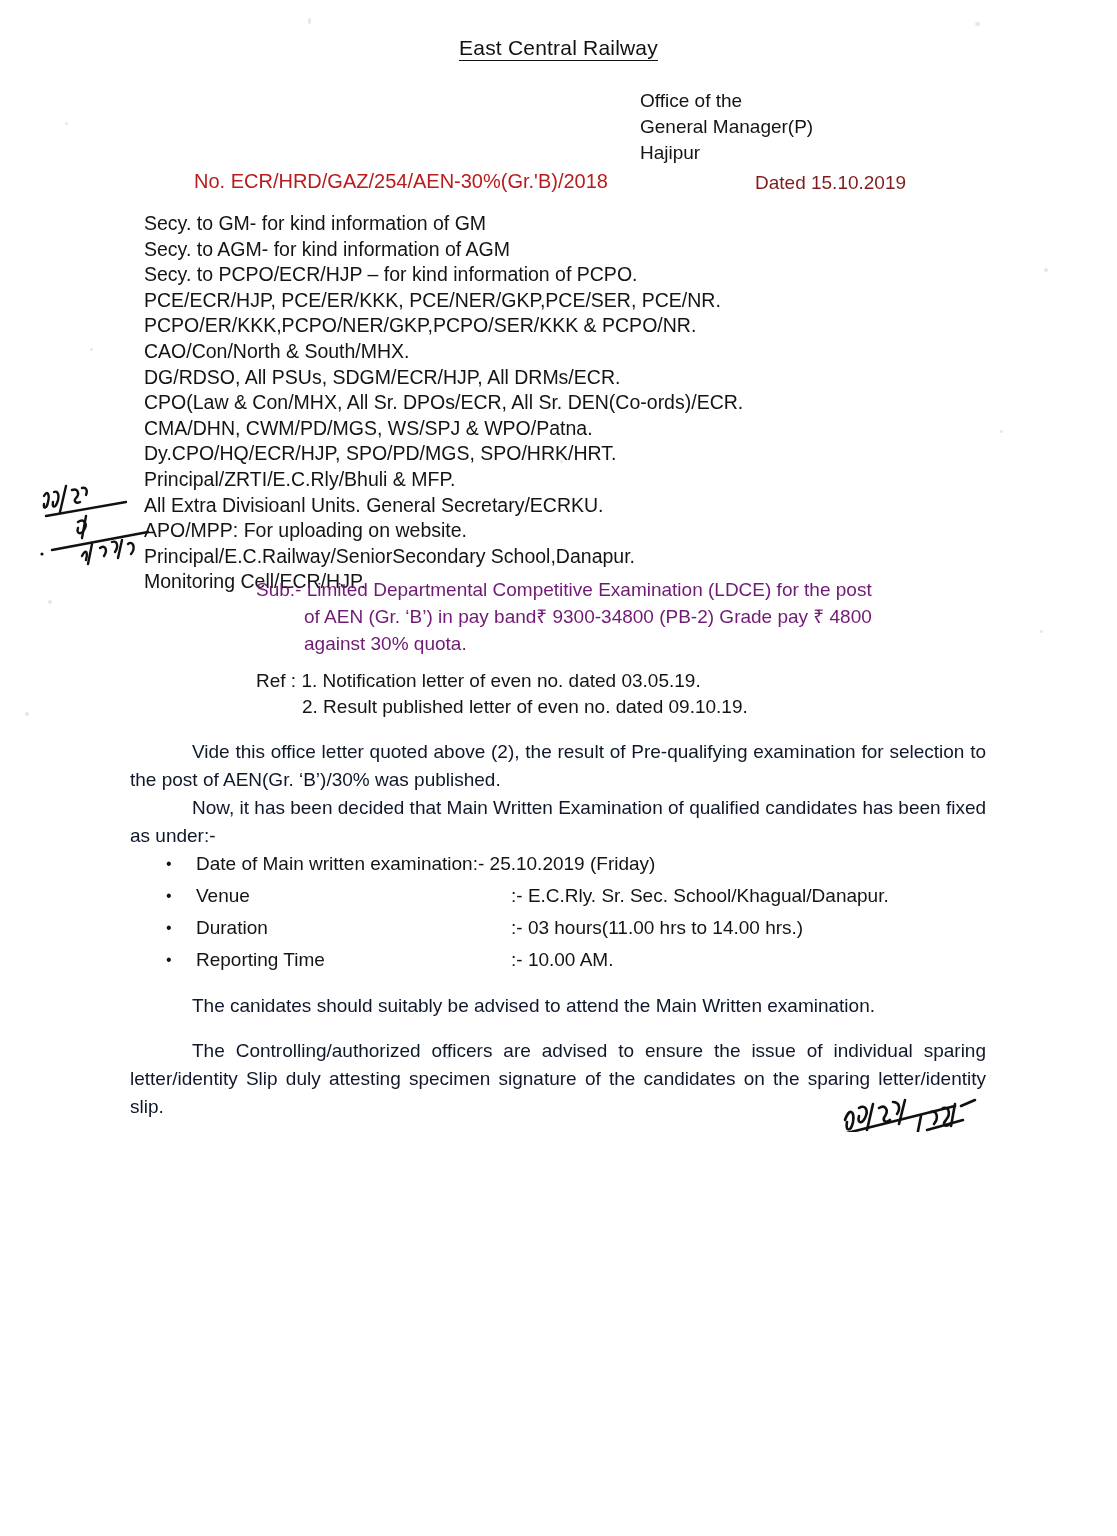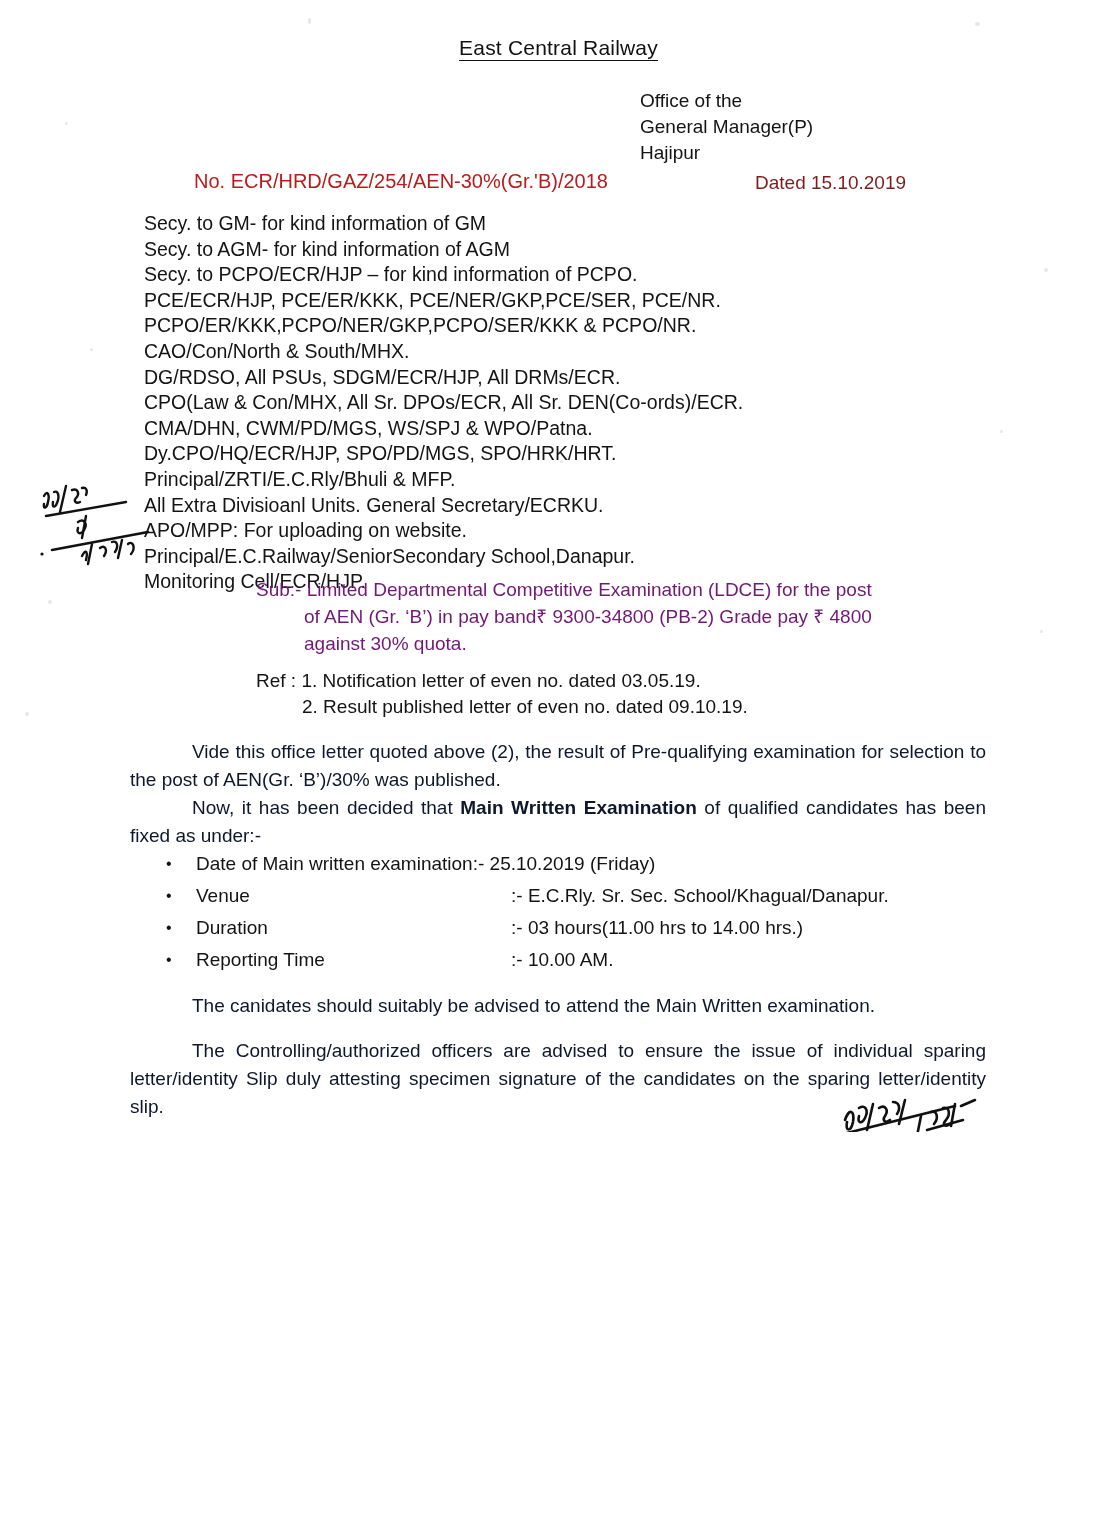--- a/index.html
+++ b/index.html
@@ -114,21 +114,21 @@
     color: #0f172a;
     text-align: justify;
   }
   .para .ind { padding-left: 62px; }
 
   .para-vide { top: 738px; left: 130px; width: 856px; }
   .para-now  { top: 794px; left: 130px; width: 856px; }
   .para-cand { top: 992px; left: 130px; width: 856px; }
   .para-ctrl { top: 1037px; left: 130px; width: 856px; }
 
-  .bold { font-weight: bold; }
+  .bold { font-weight: normal; }
 
   .details {
     position: absolute;
     top: 848px;
     left: 166px;
     width: 790px;
     font-size: 19px;
     color: #141414;
   }
   .detail-row {

